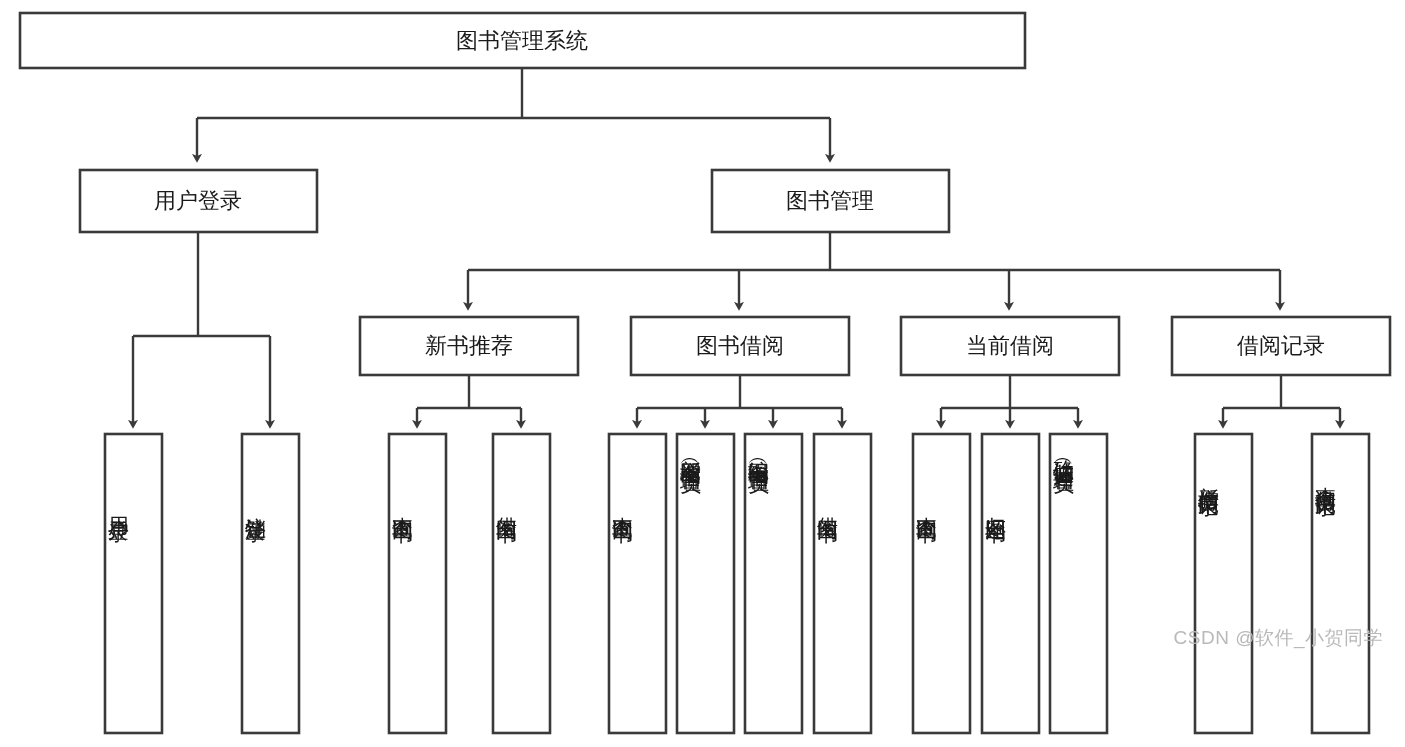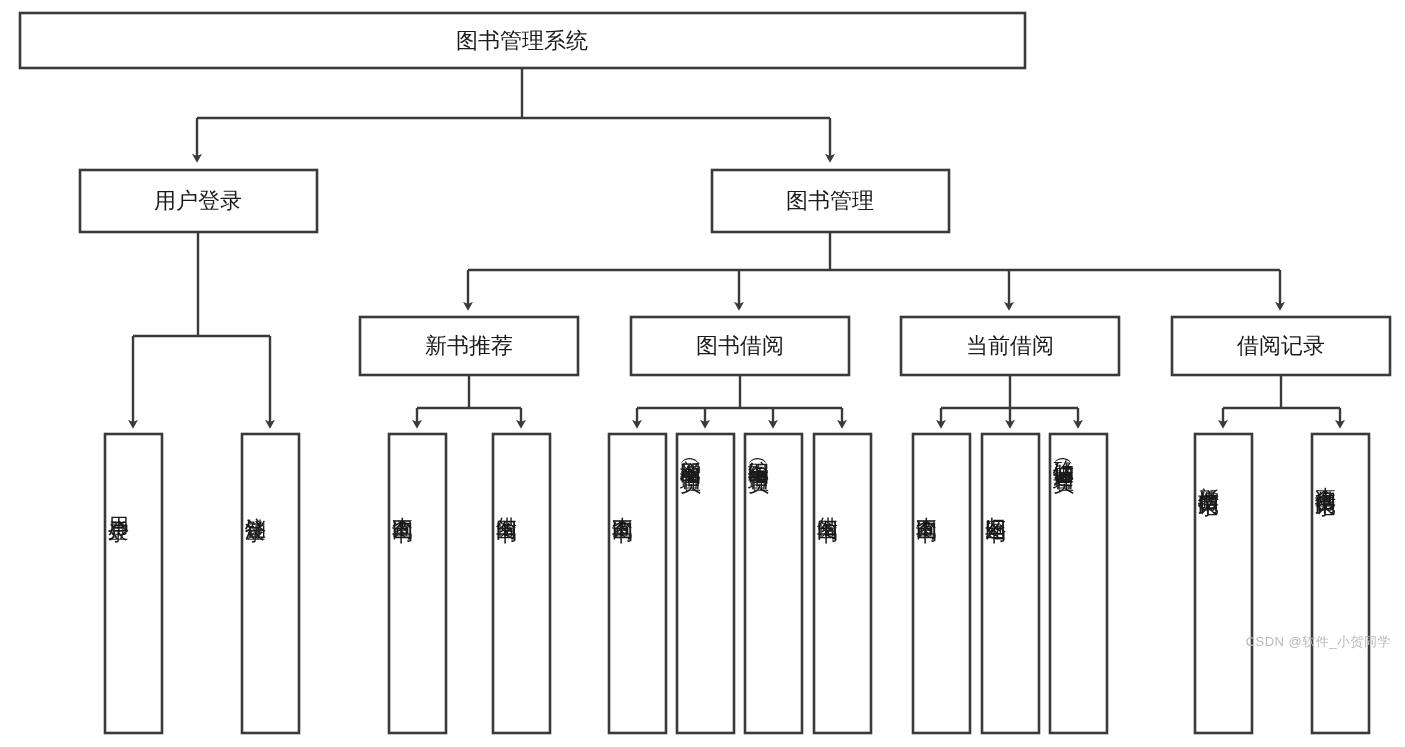--- a/index.html
+++ b/index.html
@@ -55,24 +55,24 @@
     font-size: 21px;
     line-height: 1.12;
     color: #1a1a1a;
     letter-spacing: 2px;
     white-space: nowrap;
     text-align: left;
     pointer-events: none;
   }
   .watermark {
     position: absolute;
-    right: 14px;
+    right: 22px;
     bottom: 6px;
     font-family: "Liberation Sans", "DejaVu Sans", sans-serif;
-    font-size: 13px;
+    font-size: 19px;
     color: #b9b9b9;
     letter-spacing: 0.5px;
     user-select: none;
   }
 </style>
 </head>
 <body>
 
 <div id="diagram-root">
 

